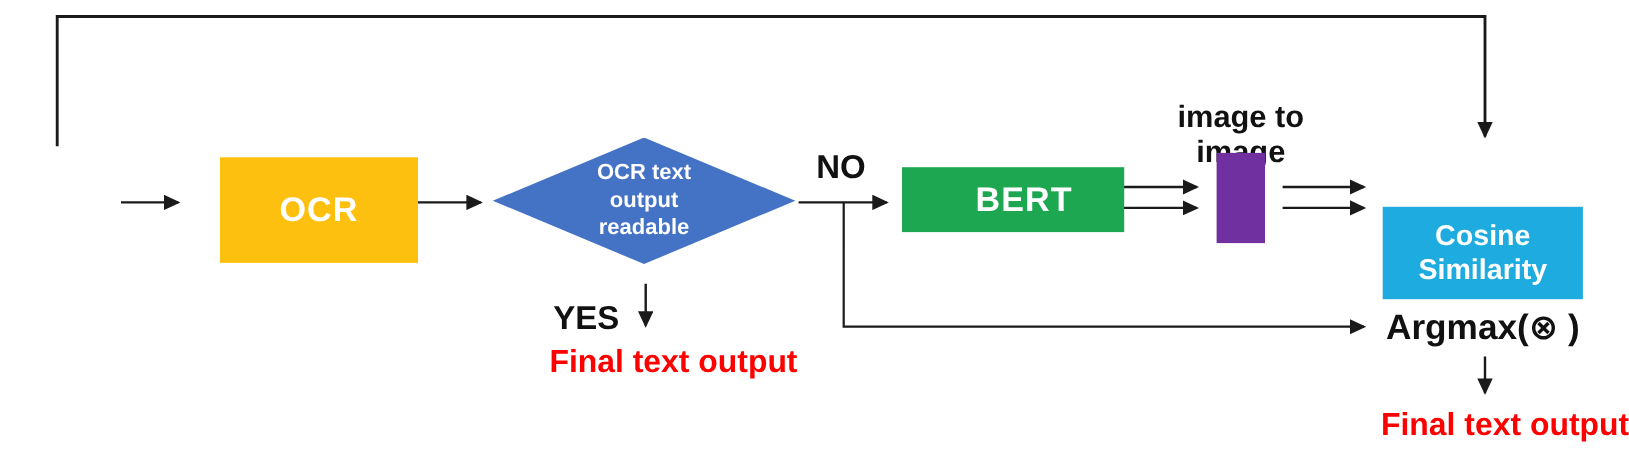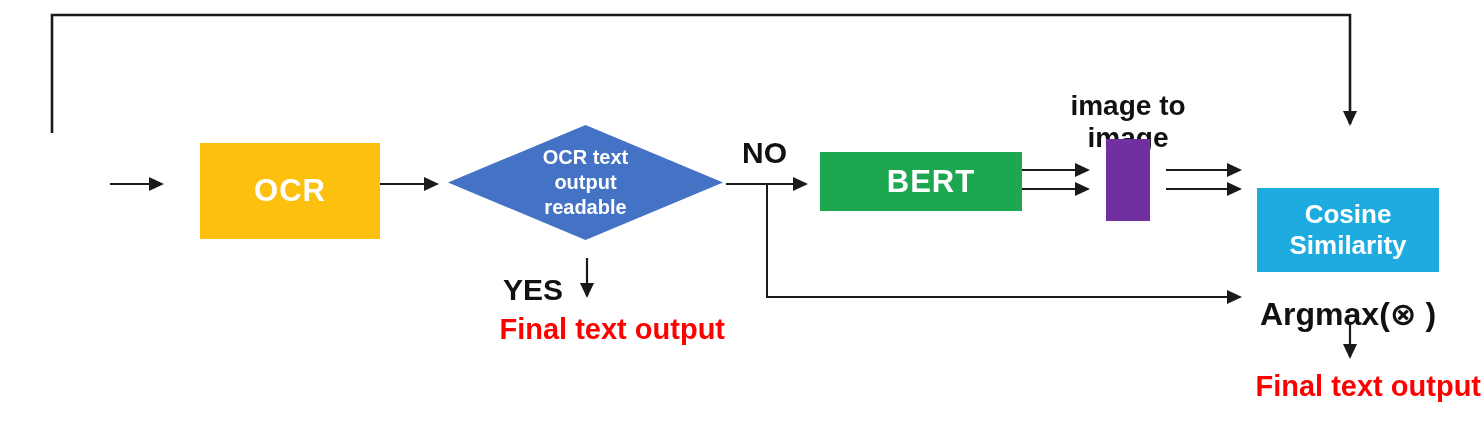--- a/index.html
+++ b/index.html
@@ -49,21 +49,21 @@
     font-size:26px;line-height:31px;margin-top:48px;
   }
   .input-label{
     left:2px;top:146px;width:100px;
     text-align:center;font-size:29px;line-height:32px;
     color:var(--label-text,#111111);
   }
   .no-label{left:742px;top:136px;font-size:30px;}
   .yes-label{left:503px;top:261px;font-size:30px;margin-top:12px;}
   .tti-label{left:1028px;top:90px;width:200px;text-align:center;font-size:28px;}
-  .argmax-label{left:1260px;top:295px;font-size:32px;}
+  .argmax-label{left:1260px;top:278px;font-size:32px;}
   .final-text{
     font-size:29px;
     color:var(--final-text,#FF0000);
   }
   .final-left{left:455px;top:313px;width:270px;}
   .final-right{left:1225px;top:370px;width:256px;}
 </style>
 </head>
 <body>
 

